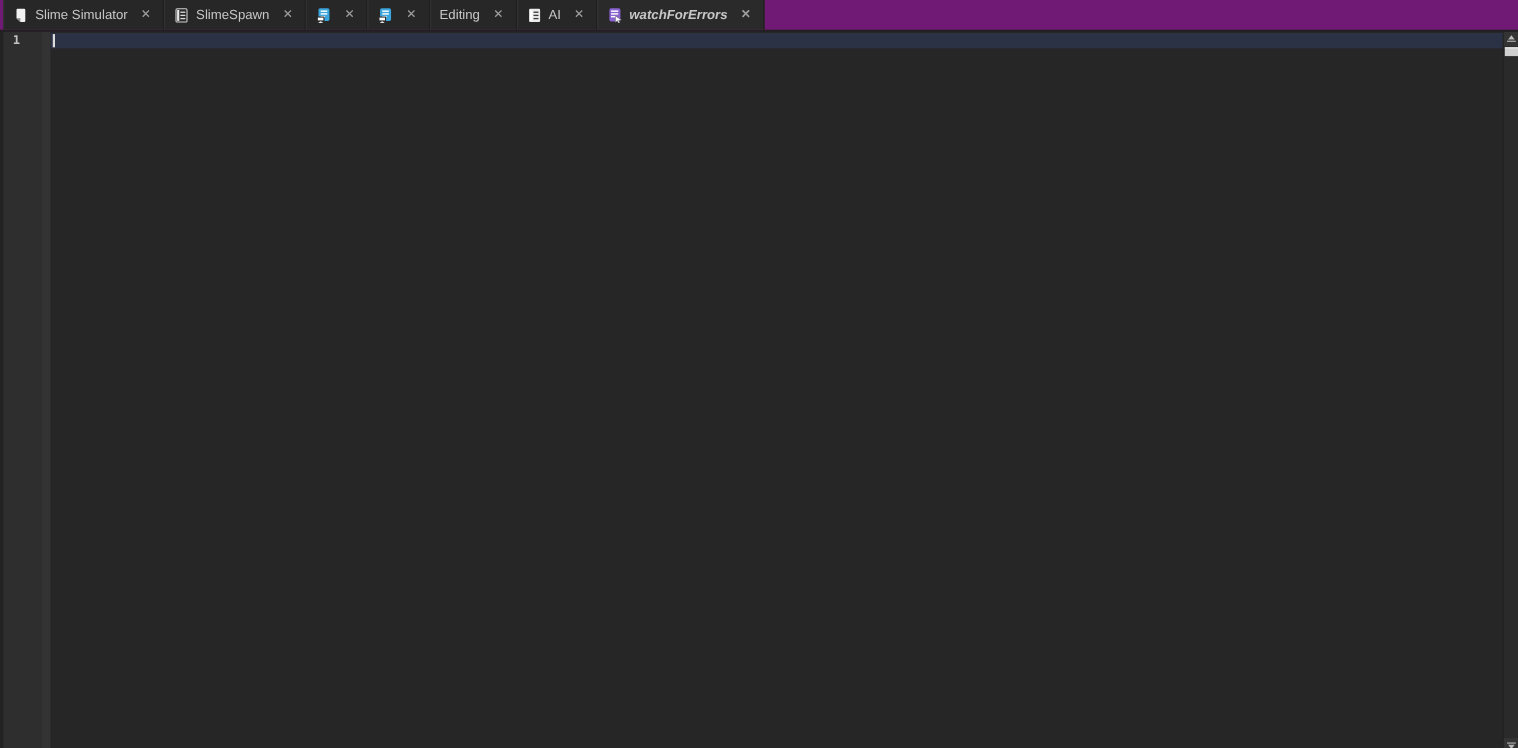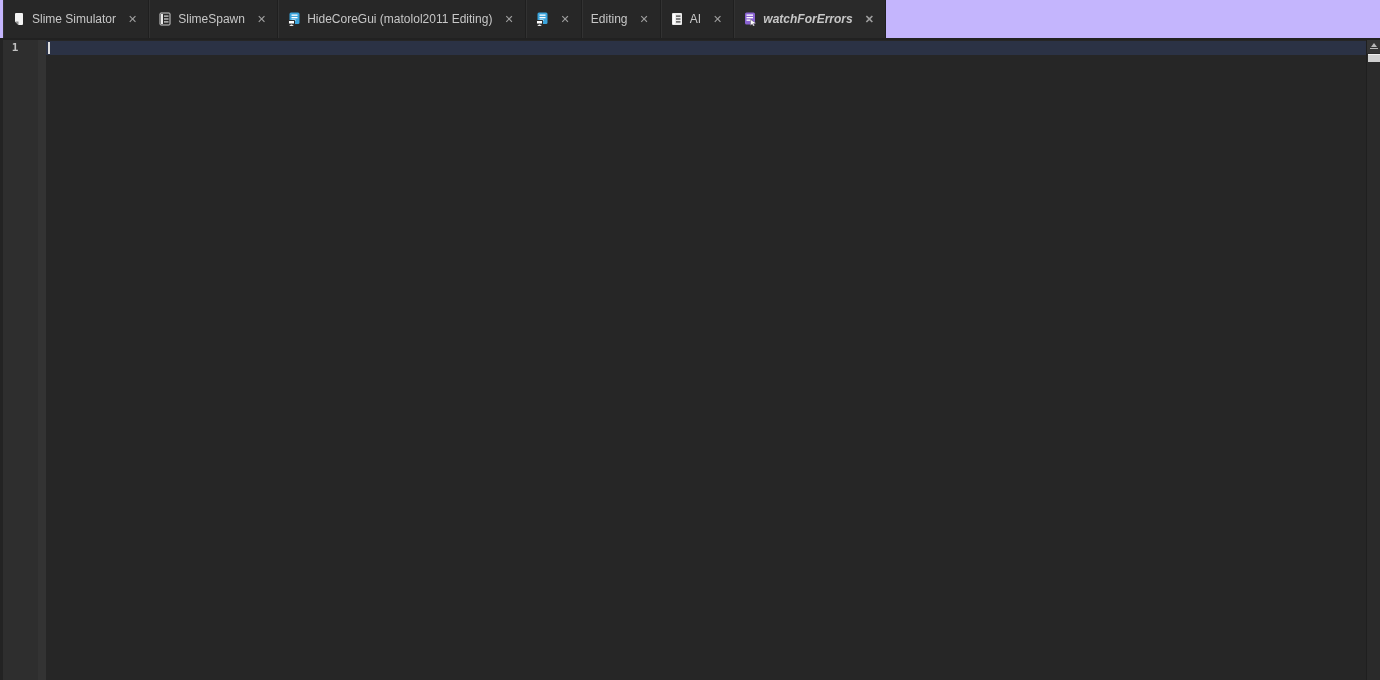--- a/index.html
+++ b/index.html
@@ -2,22 +2,22 @@
 <html><head>
 <meta charset="utf-8">
 <style>
   * { margin:0; padding:0; box-sizing:border-box; }
   html,body { width:1380px; height:680px; overflow:hidden; background:#262626;
               font-family:"Liberation Sans", sans-serif; }
 
   
   .tabbar {
     display:flex; align-items:stretch;
-    height:40px; width:1380px;
-    background:#c4b5fd;
+    height:29px; width:1380px;
+    background:#701a75;
     border-bottom:2px solid #212121;
     padding-left:3px;
   }
   .tab {
     display:flex; align-items:center;
     gap:6px;
     padding:0 9px 0 8px;
     background:#272727;
     border-right:1px solid #1f1f1f;
     border-left:1px solid #323232;
@@ -140,21 +140,20 @@
     <svg class="tab-icon" viewBox="0 0 14 14">
       <rect x="2.5" y="0.5" width="10" height="11.5" rx="1.5" fill="#3aa4dc"></rect>
       <rect x="4.5" y="2.5" width="6" height="1.3" fill="#ffffff"></rect>
       <rect x="4.5" y="5" width="6" height="1.3" fill="#ffffff"></rect>
       <rect x="4.5" y="7.5" width="4" height="1.3" fill="#ffffff"></rect>
       <rect x="1" y="8" width="7" height="4.5" rx="0.5" fill="#2d2d2d"></rect>
       <rect x="2" y="9" width="5" height="2.5" fill="#ffffff"></rect>
       <rect x="3.7" y="12.5" width="1.6" height="1" fill="#ffffff"></rect>
       <rect x="2.7" y="13.2" width="3.6" height="0.8" fill="#ffffff"></rect>
     </svg>
-    <span class="tab-label">HideCoreGui (matolol2011 Editing)</span>
     <span class="tab-close">✕</span>
   </div>
 
   <div class="tab">
     <svg class="tab-icon" viewBox="0 0 14 14">
       <rect x="2.5" y="0.5" width="10" height="11.5" rx="1.5" fill="#3aa4dc"></rect>
       <rect x="4.5" y="2.5" width="6" height="1.3" fill="#ffffff"></rect>
       <rect x="4.5" y="5" width="6" height="1.3" fill="#ffffff"></rect>
       <rect x="4.5" y="7.5" width="4" height="1.3" fill="#ffffff"></rect>
       <rect x="1" y="8" width="7" height="4.5" rx="0.5" fill="#2d2d2d"></rect>

